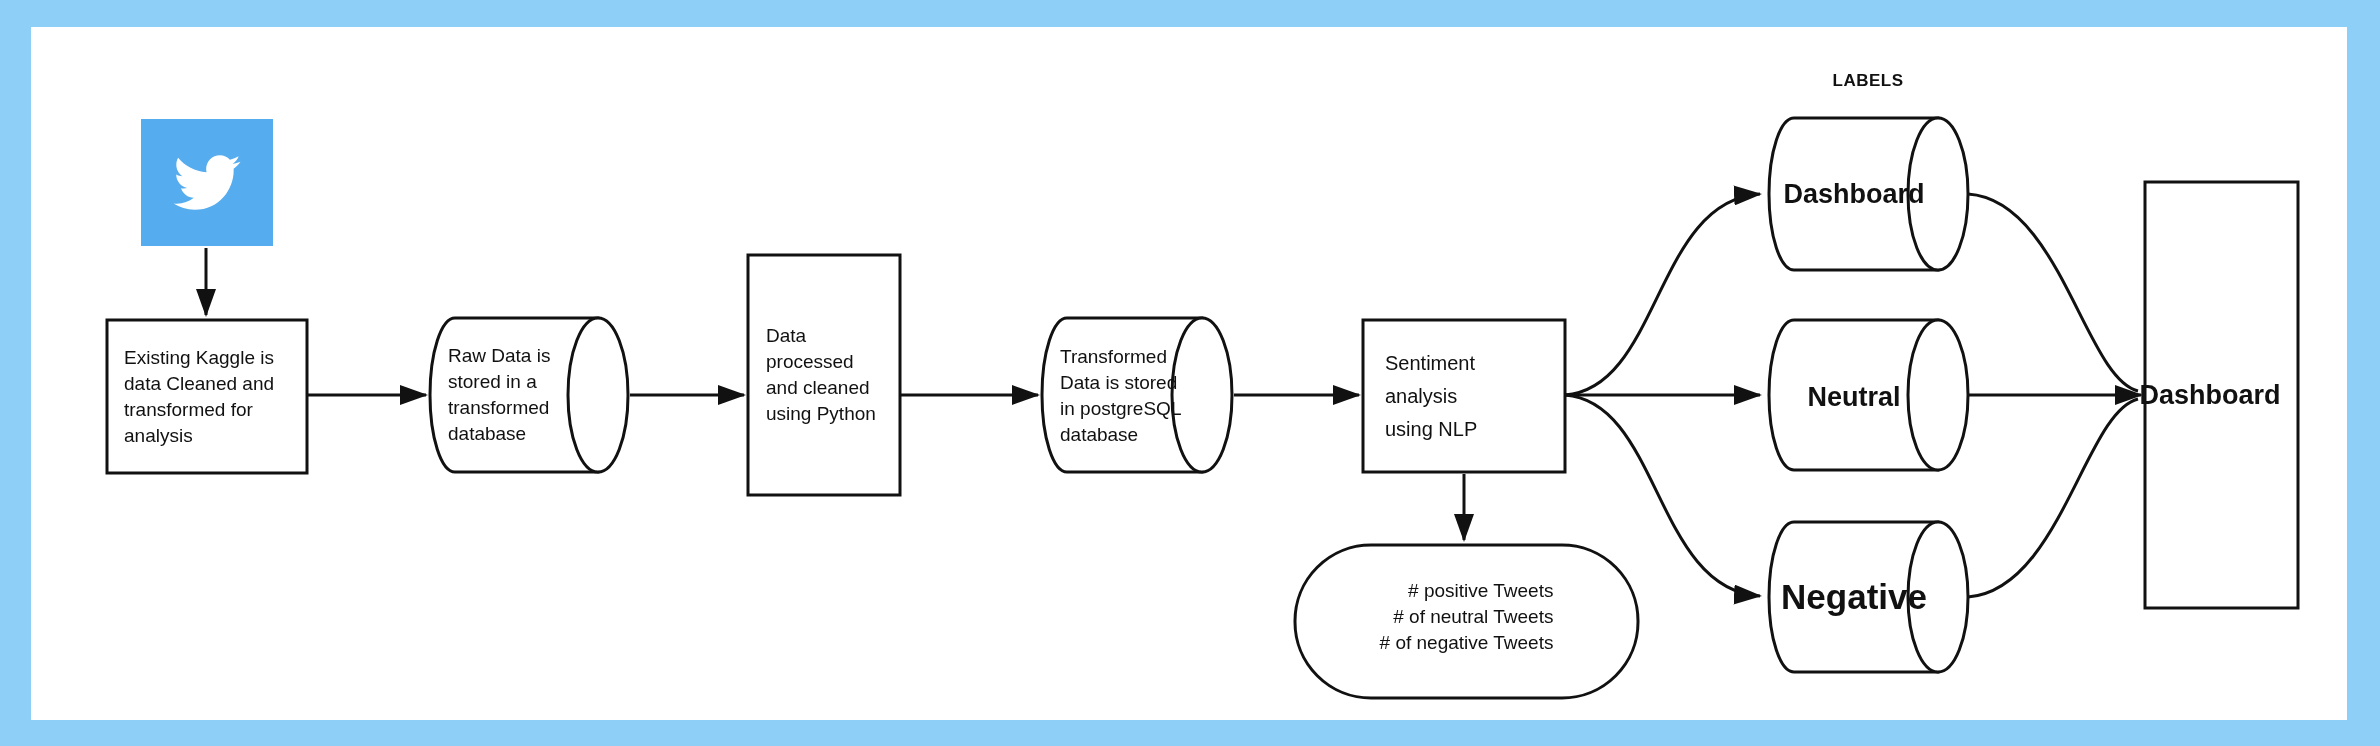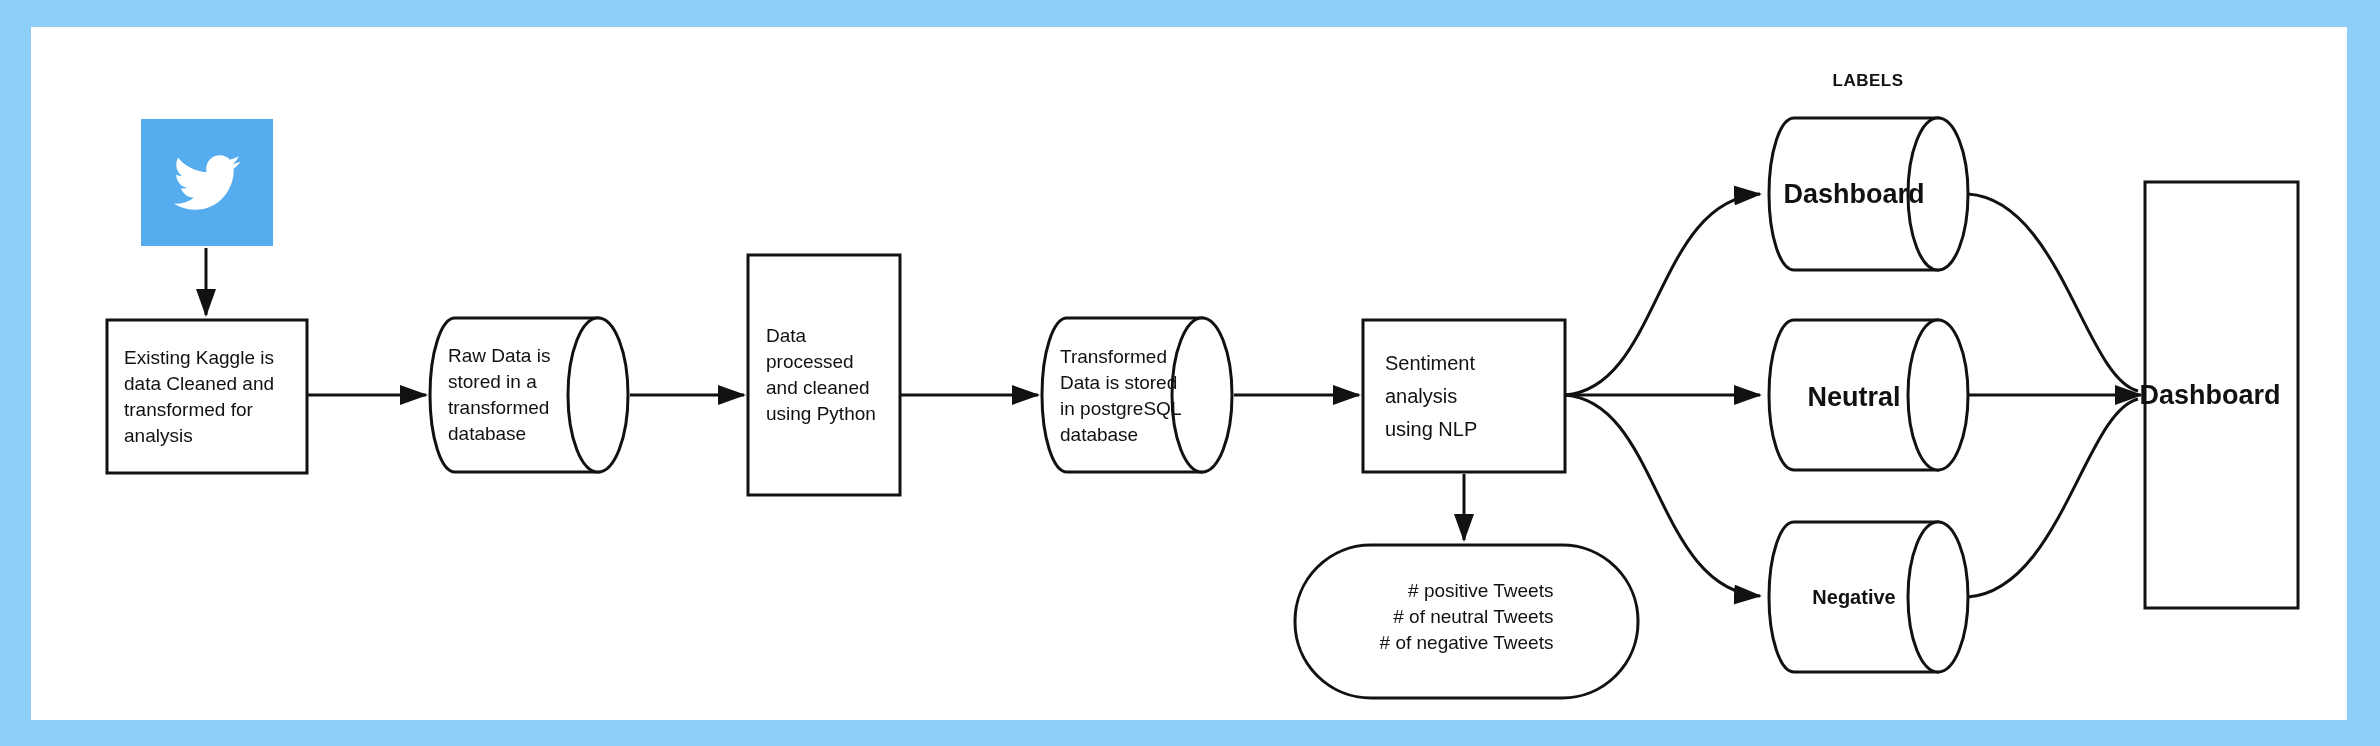--- a/index.html
+++ b/index.html
@@ -36,21 +36,21 @@
 
   .lbl-kaggle     {left:124px; top:320px; width:176px; height:153px;}
   .lbl-rawdb      {left:448px; top:318px; width:152px; height:154px;}
   .lbl-python     {left:766px; top:255px; width:130px; height:240px;}
   .lbl-transdb    {left:1060px;top:318px; width:152px; height:155px;}
   .lbl-sentiment  {left:1385px;top:320px; width:176px; height:152px; font-size:20px;line-height:33px;}
   .lbl-counts     {left:1295px;top:540px; width:343px; height:153px;}
   .lbl-labels     {left:1768px;top:70px;  width:200px; height:22px; font-weight:bold;font-size:17px;letter-spacing:.5px;}
   .lbl-positive   {left:1768px;top:118px; width:172px; height:152px; font-weight:bold;font-size:27px;}
   .lbl-neutral    {left:1768px;top:320px; width:172px; height:154px; font-weight:bold;font-size:27px;}
-  .lbl-negative   {left:1768px;top:522px; width:172px; height:150px; font-weight:bold;font-size:20px;}
+  .lbl-negative   {left:1768px;top:522px; width:172px; height:150px; font-weight:bold;font-size:35px;}
   .lbl-dashboard  {left:2145px;top:182px; width:130px; height:426px; font-weight:bold;font-size:27px;}
 </style>
 </head>
 <body>
 
 <div class="canvas"></div>
 
 <svg class="shapes" viewBox="0 0 2380 746">
   <defs>
     <marker id="arr" viewBox="0 0 28 20" markerWidth="28" markerHeight="20" refX="26" refY="10" orient="auto" markerUnits="userSpaceOnUse">

